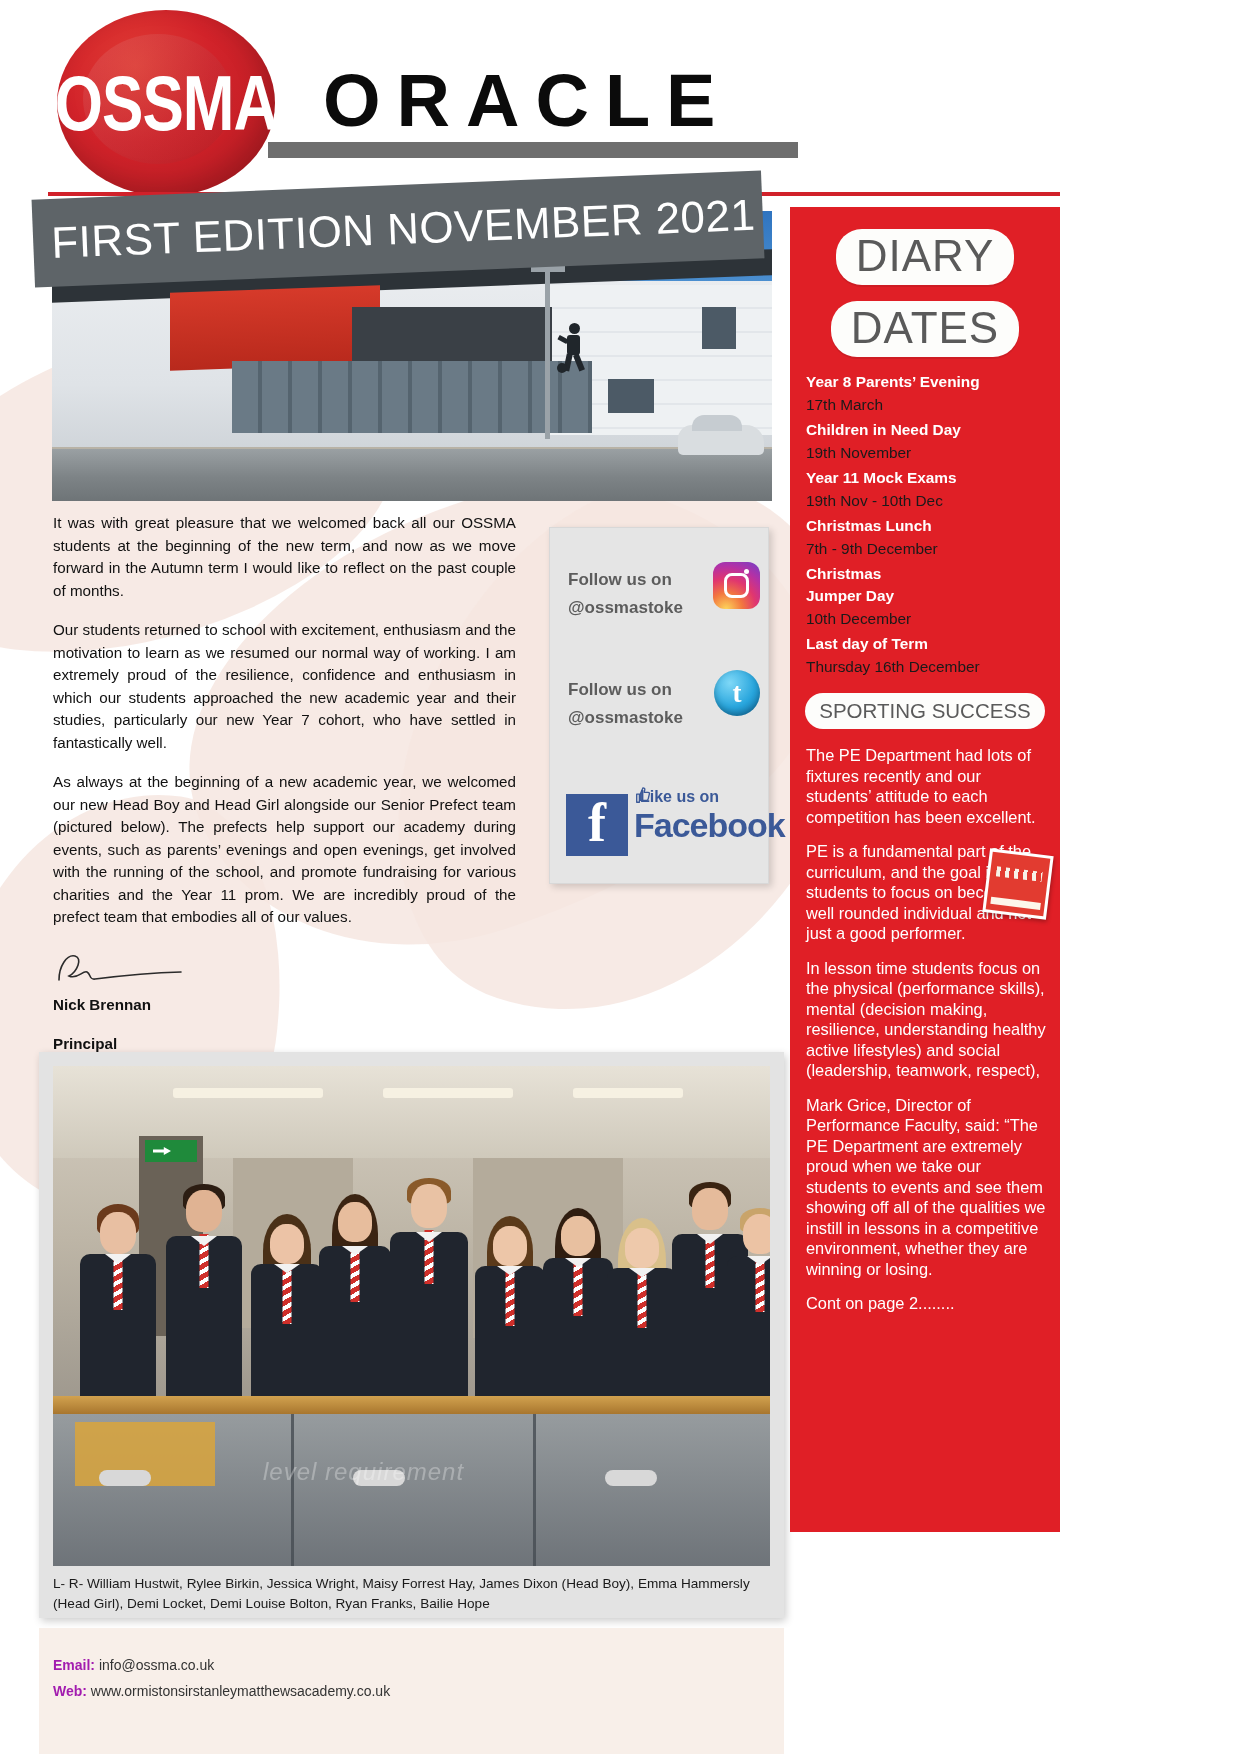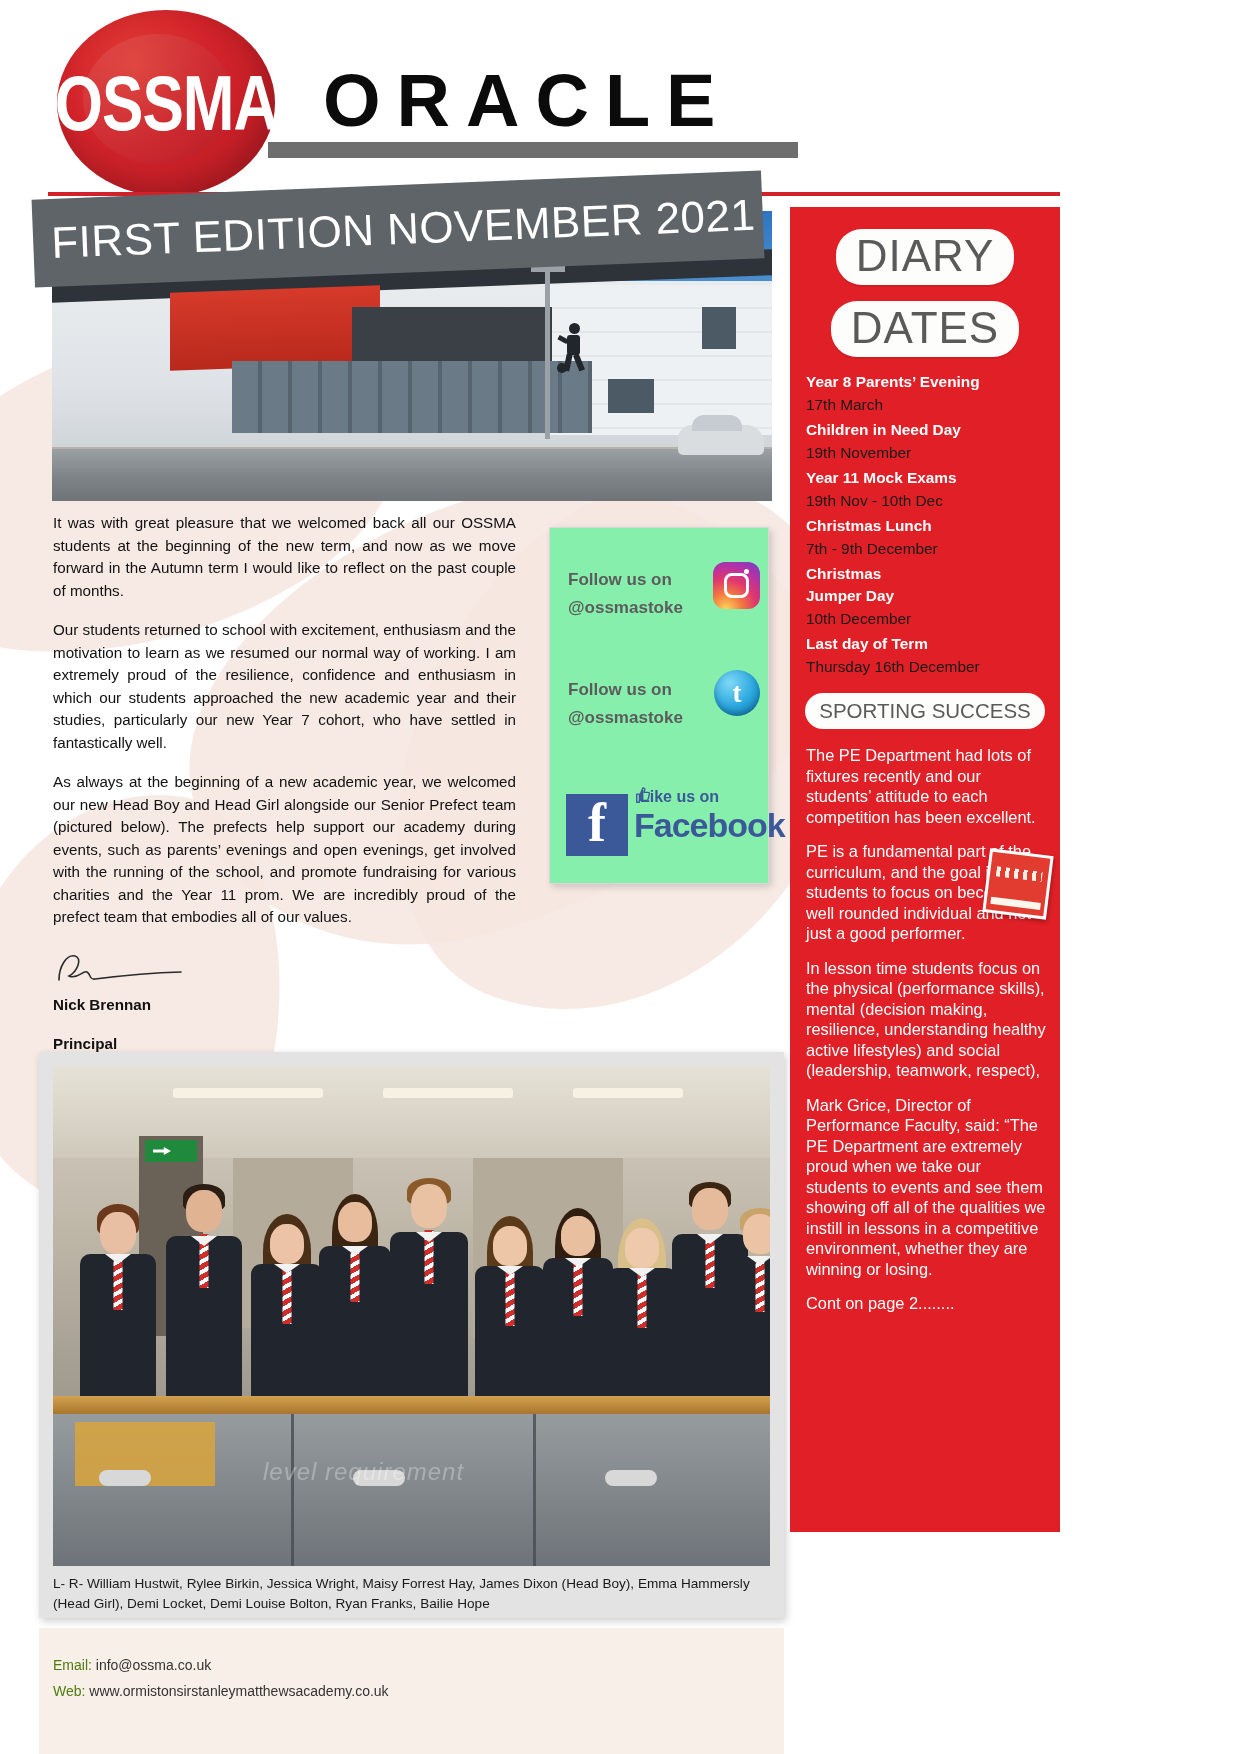--- a/index.html
+++ b/index.html
@@ -133,21 +133,21 @@
   .body-col p{
     margin:0 0 17px 0;font-size:15.2px;line-height:22.5px;color:#111;
     text-align:justify;font-family:"Liberation Sans", sans-serif;
   }
   .sig-wrap{position:relative;height:48px;margin-top:2px;}
   .signer{font-size:14.5px;font-weight:bold;color:#4f4f4f;margin:0 0 5px 0;}
 
   
   .social-card{
     position:absolute;left:549px;top:527px;width:218px;height:355px;z-index:4;
-    background:#86efac;border:1px solid #d8d8d8;box-shadow:3px 3px 7px rgba(0,0,0,.16);
+    background:#e5e5e5;border:1px solid #d8d8d8;box-shadow:3px 3px 7px rgba(0,0,0,.16);
   }
   .social-row{position:absolute;left:18px;width:190px;}
   .social-line{font-size:17px;font-weight:bold;color:#5c5c5c;line-height:28px;white-space:nowrap;}
   .ig-icon{
     position:absolute;right:-2px;top:-4px;width:47px;height:47px;border-radius:12px;
     background:radial-gradient(circle at 28% 100%, #fdd55b 0%, #f2773f 28%, #e0366f 52%, #b431a5 74%, #6f41c9 100%);
   }
   .ig-icon:before{content:"";position:absolute;left:11px;top:11px;width:25px;height:25px;border:3px solid #fff;border-radius:8px;box-sizing:border-box;}
   .ig-icon:after{content:"";position:absolute;left:31px;top:7px;width:5px;height:5px;background:#fff;border-radius:50%;}
   .tw-icon{
@@ -219,21 +219,21 @@
     font-size:13.6px;line-height:20px;color:#1a1a1a;
     font-family:"Liberation Sans", sans-serif;
   }
 
   
   .footer{
     position:absolute;left:39px;top:1628px;width:745px;height:126px;z-index:3;
     background:#f8efe9;
   }
   .footer .line{margin:0;font-size:14px;line-height:26px;color:#333;padding-left:14px;}
-  .footer .lbl{color:#4d7c0f;font-weight:normal;}
+  .footer .lbl{color:#a21caf;font-weight:bold;}
   .footer .lead{padding-top:24px;}
 
   
   .red-col{
     position:absolute;left:790px;top:207px;width:270px;height:1325px;z-index:3;
     background:#e01f26;
   }
   .diary-title{text-align:center;padding-top:22px;}
   .bubble-word{
     display:inline-block;background:#fdfdfb;color:#5a5a5a;

